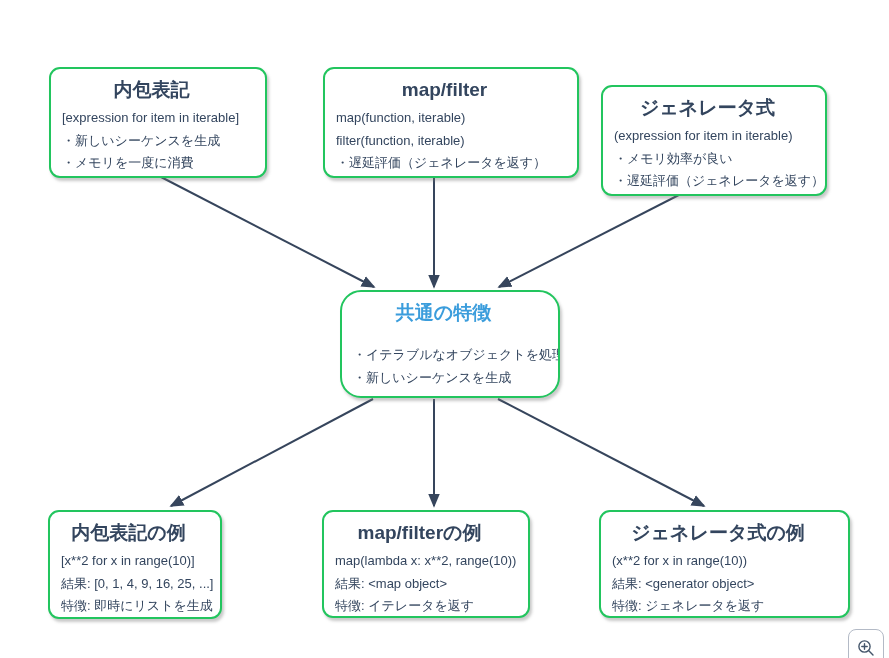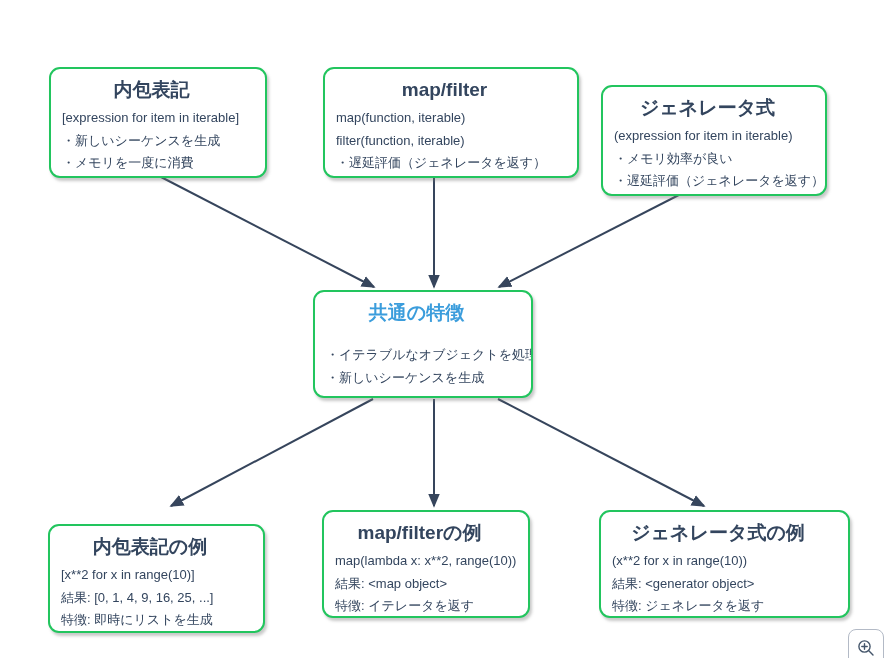--- a/index.html
+++ b/index.html
@@ -40,22 +40,22 @@
   }
   .node-title.accent { color: #3b9ddc; margin-bottom: 19px; }
   .node-line {
     font-size: 13px;
     line-height: 22.5px;
   }
   
   #node-comprehension        { left: 49px;  top: 67px;  width: 218px; height: 111px; }
   #node-mapfilter            { left: 323px; top: 67px;  width: 256px; height: 111px; }
   #node-generator            { left: 601px; top: 85px;  width: 226px; height: 111px; }
-  #node-common               { left: 313px; top: 290px; width: 220px; height: 108px; }
-  #node-comprehension-example{ left: 48px;  top: 524px; width: 217px; height: 109px; }
+  #node-common               { left: 340px; top: 290px; width: 220px; height: 108px; border-radius: 21px; }
+  #node-comprehension-example{ left: 48px;  top: 510px; width: 174px; height: 109px; }
   #node-mapfilter-example    { left: 322px; top: 510px; width: 208px; height: 108px; }
   #node-generator-example    { left: 599px; top: 510px; width: 251px; height: 108px; }
 
   .zoom-btn {
     position: absolute;
     left: 848px; top: 629px;
     width: 36px; height: 38px;
     background: #ffffff;
     border: 1px solid #b3bac6;
     border-radius: 8px;

